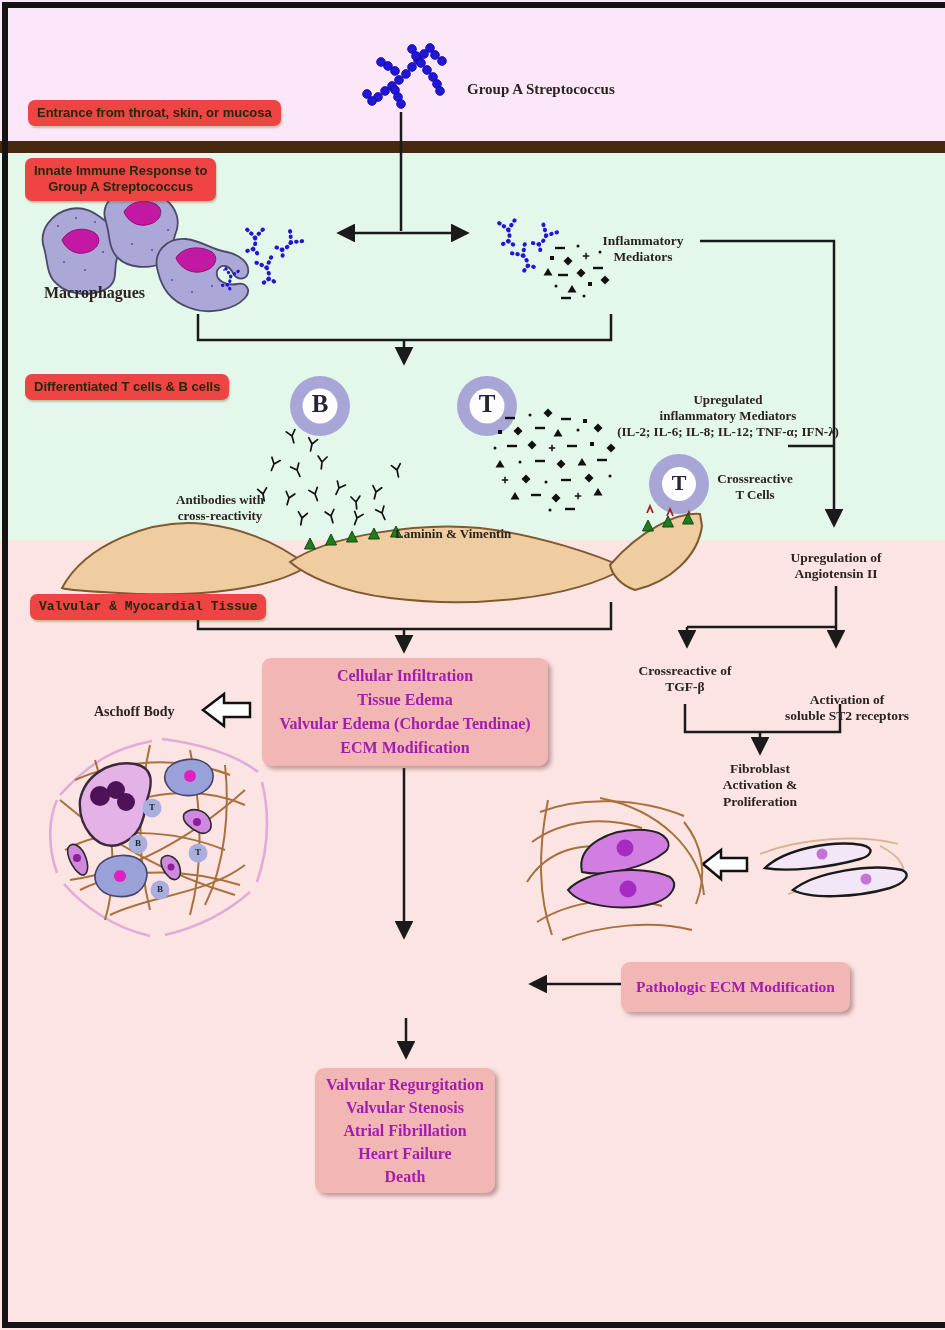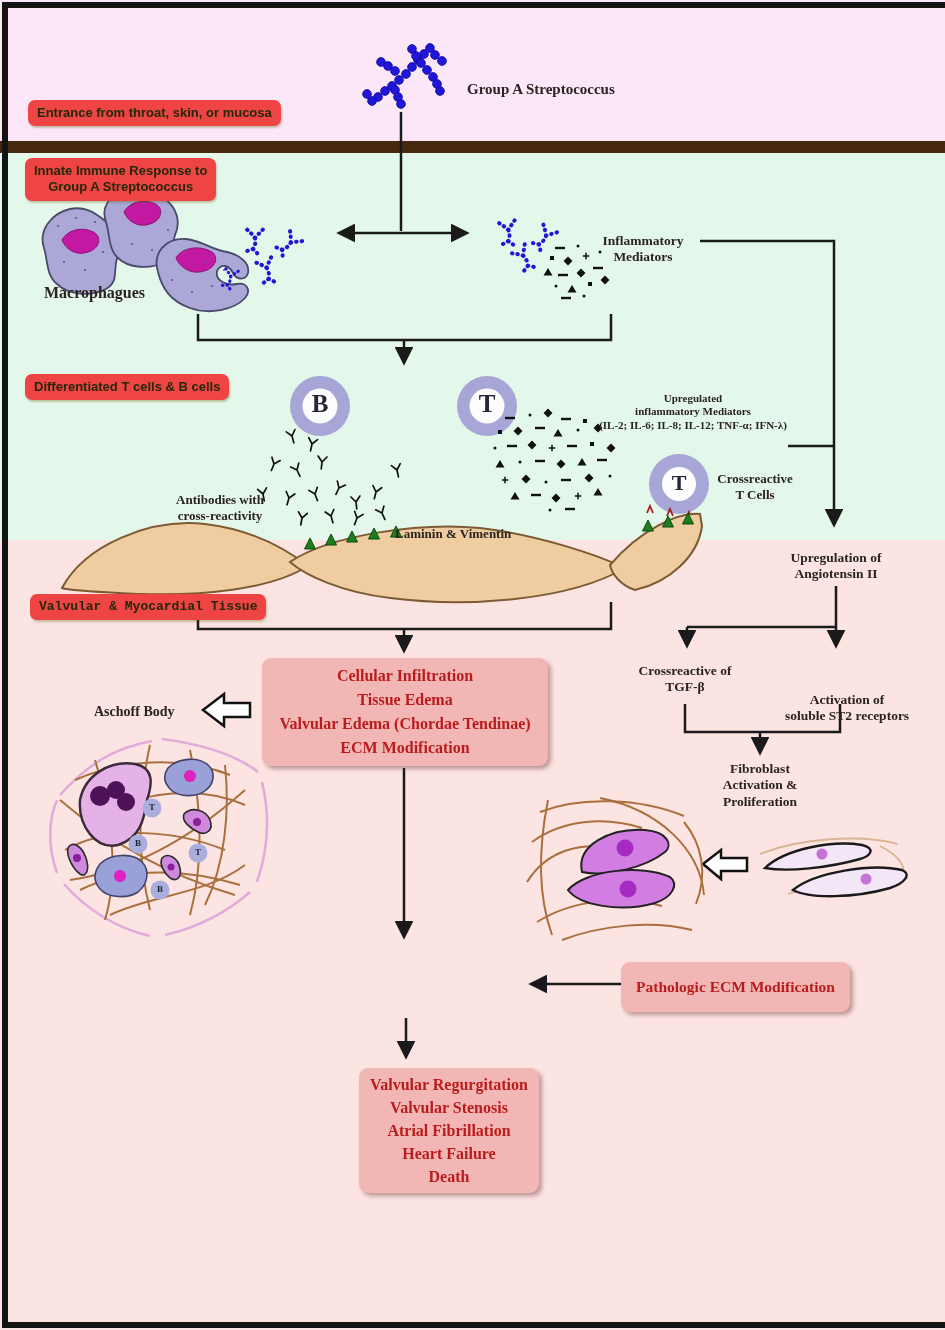--- a/index.html
+++ b/index.html
@@ -13,21 +13,21 @@
   .band-pink{top:540px;height:790px;background:#fce4e3;}
   svg.art{position:absolute;left:0;top:0;z-index:2;}
   .lbl{position:absolute;font-weight:bold;font-size:13.5px;color:#2a2320;line-height:1.22;
        white-space:pre-line;z-index:3;}
   .lbl.c{text-align:center;}
   .tag{position:absolute;background:#ef4444;border-radius:7px;padding:5px 9px;z-index:3;
        font:bold 13px "Liberation Sans",sans-serif;color:#23290a;text-align:center;line-height:1.25;
        white-space:pre-line;box-shadow:1px 2px 2px rgba(90,90,0,.3);}
   .box{position:absolute;background:#f2b6b4;border-radius:9px;z-index:3;
        box-shadow:3px 3px 4px rgba(110,60,60,.45);display:flex;align-items:center;justify-content:center;
-       text-align:center;font-weight:bold;font-size:16px;color:#b91c1c;white-space:pre-line;line-height:1.5;}
+       text-align:center;font-weight:bold;font-size:16px;color:#a21caf;white-space:pre-line;line-height:1.5;}
   .cellL{position:absolute;text-align:center;font-weight:bold;color:#252537;z-index:4;}
   .big{font-size:25px;}
   .mini{font-size:9px;color:#1d2430;}
 </style>
 </head>
 <body>
 
 <div class="canvas">
 
   <div class="band band-top"></div>
@@ -365,21 +365,21 @@
   <div class="tag" style="left:25px;top:158px;">Innate Immune Response to
 Group A Streptococcus</div>
   <div class="tag" style="left:25px;top:374px;">Differentiated T cells &amp; B cells</div>
   <div class="tag" style="left:30px;top:594px;font-family:Liberation Mono, monospace;">Valvular &amp; Myocardial Tissue</div>
 
   <div class="lbl" style="left:44px;top:283px;font-size:16px;">Macrophagues</div>
   <div class="lbl c" style="left:595px;top:233px;width:96px;">Inflammatory
 Mediators</div>
   <div class="lbl c" style="left:168px;top:492px;width:104px;font-size:13px;">Antibodies with
 cross-reactivity</div>
-  <div class="lbl c" style="left:582px;top:392px;width:222px;font-size:11px;">Upregulated
+  <div class="lbl c" style="left:617px;top:392px;width:222px;font-size:13px;">Upregulated
 inflammatory Mediators
 (IL-2; IL-6; IL-8; IL-12; TNF-α; IFN-λ)</div>
   <div class="lbl c" style="left:712px;top:471px;width:86px;font-size:13px;">Crossreactive
 T Cells</div>
   <div class="lbl" style="left:395px;top:526px;font-size:13px;">Laminin &amp; Vimentin</div>
   <div class="lbl c" style="left:773px;top:550px;width:126px;">Upregulation of
 Angiotensin II</div>
   <div class="lbl" style="left:94px;top:703px;font-size:14px;text-align:right;">Aschoff Body</div>
   <div class="lbl c" style="left:625px;top:663px;width:120px;">Crossreactive of
 TGF-β</div>
@@ -394,20 +394,20 @@
   <div class="cellL mini" style="left:145px;top:802px;width:14px;">T</div>
   <div class="cellL mini" style="left:131px;top:838px;width:14px;">B</div>
   <div class="cellL mini" style="left:191px;top:847px;width:14px;">T</div>
   <div class="cellL mini" style="left:153px;top:884px;width:14px;">B</div>
 
   <div class="box" style="left:262px;top:658px;width:286px;height:108px;">Cellular Infiltration
 Tissue Edema
 Valvular Edema (Chordae Tendinae)
 ECM Modification</div>
   <div class="box" style="left:621px;top:962px;width:229px;height:50px;font-size:15.5px;">Pathologic ECM Modification</div>
-  <div class="box" style="left:315px;top:1068px;width:180px;height:125px;line-height:1.45;margin-left:44px;">Valvular Regurgitation
+  <div class="box" style="left:315px;top:1068px;width:180px;height:125px;line-height:1.45;">Valvular Regurgitation
 Valvular Stenosis
 Atrial Fibrillation
 Heart Failure
 Death</div>
 
   <div class="frame"></div>
 </div>
 
 </body></html>

